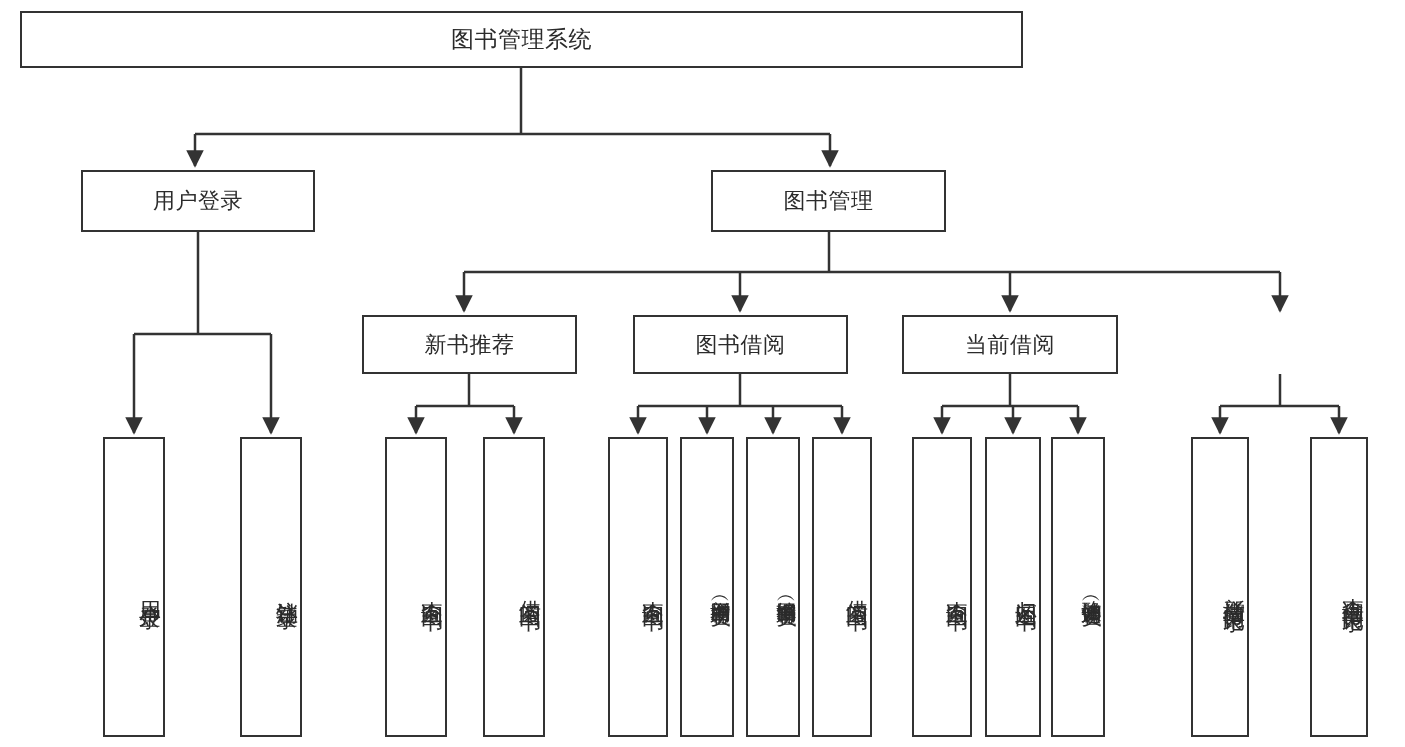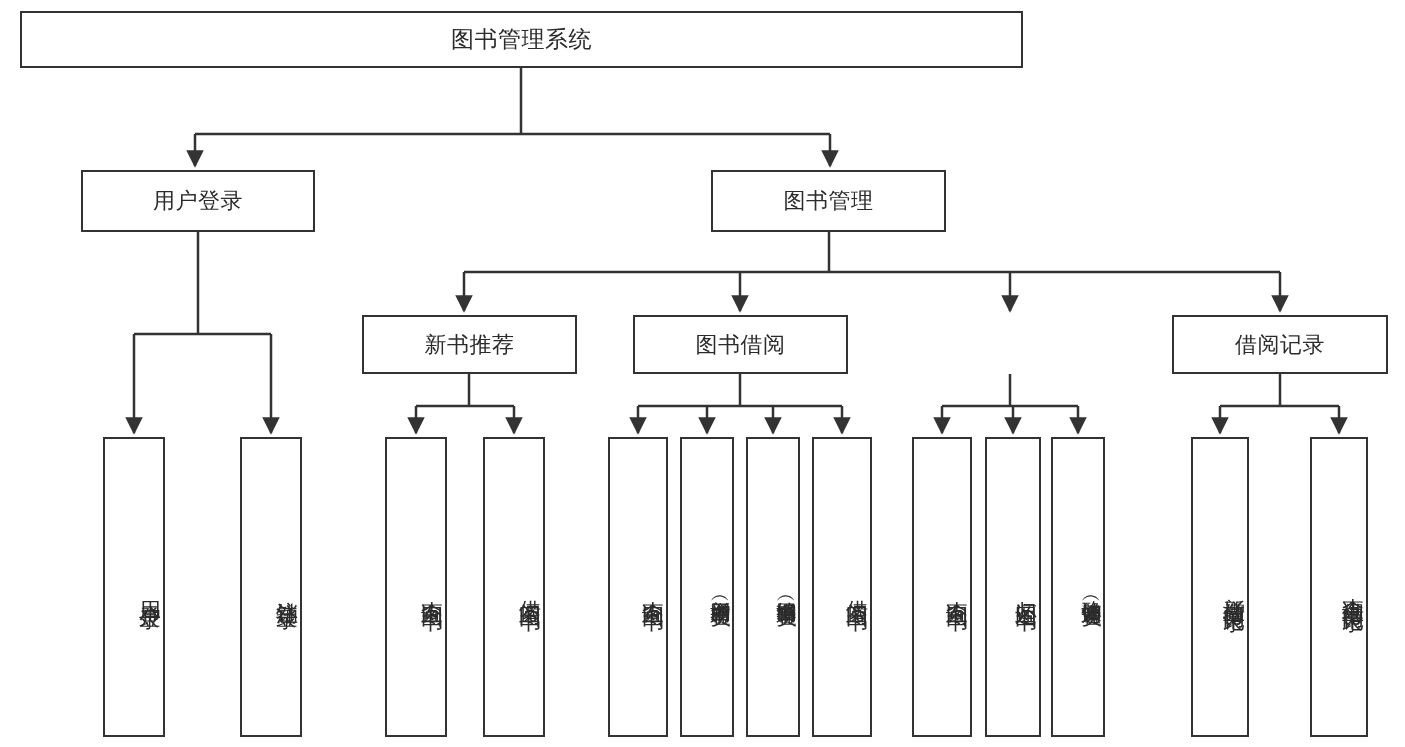--- a/index.html
+++ b/index.html
@@ -123,21 +123,21 @@
     </g>
   </svg>
 
   <div class="node h root" id="node-root" style="left: 20px; top: 11px; width: 1003px; height: 57px;">图书管理系统</div>
 
   <div class="node h" id="node-user-login" style="left: 81px; top: 170px; width: 234px; height: 62px;">用户登录</div>
   <div class="node h" id="node-book-manage" style="left: 711px; top: 170px; width: 235px; height: 62px;">图书管理</div>
 
   <div class="node h" id="node-book-borrow" style="left: 633px; top: 315px; width: 215px; height: 59px;">图书借阅</div>
   <div class="node h" id="node-new-book-rec" style="left: 362px; top: 315px; width: 215px; height: 59px;">新书推荐</div>
-  <div class="node h" id="node-borrow-record" style="left: 1172px; top: 315px; width: 216px; height: 59px;">借阅记录</div>
+  <div class="node h" id="node-current-borrow" style="left: 902px; top: 315px; width: 216px; height: 59px;">当前借阅</div>
 
   <div class="node v" id="leaf-0" style="left: 103px; top: 437px; width: 62px; height: 300px;">用户登录</div>
   <div class="node v" id="leaf-1" style="left: 240px; top: 437px; width: 62px; height: 300px;">注销登录</div>
   <div class="node v" id="leaf-2" style="left: 385px; top: 437px; width: 62px; height: 300px;">查询图书</div>
   <div class="node v" id="leaf-3" style="left: 483px; top: 437px; width: 62px; height: 300px;">借阅图书</div>
   <div class="node v" id="leaf-4" style="left: 608px; top: 437px; width: 60px; height: 300px;">查询图书</div>
   <div class="node v tall" id="leaf-5" style="left: 680px; top: 437px; width: 54px; height: 300px; font-size: 20px;">新增图书（管理员）</div>
   <div class="node v tall" id="leaf-6" style="left: 746px; top: 437px; width: 54px; height: 300px; font-size: 20px;">编辑图书（管理员）</div>
   <div class="node v" id="leaf-7" style="left: 812px; top: 437px; width: 60px; height: 300px;">借阅图书</div>
   <div class="node v" id="leaf-8" style="left: 912px; top: 437px; width: 60px; height: 300px;">查询图书</div>

